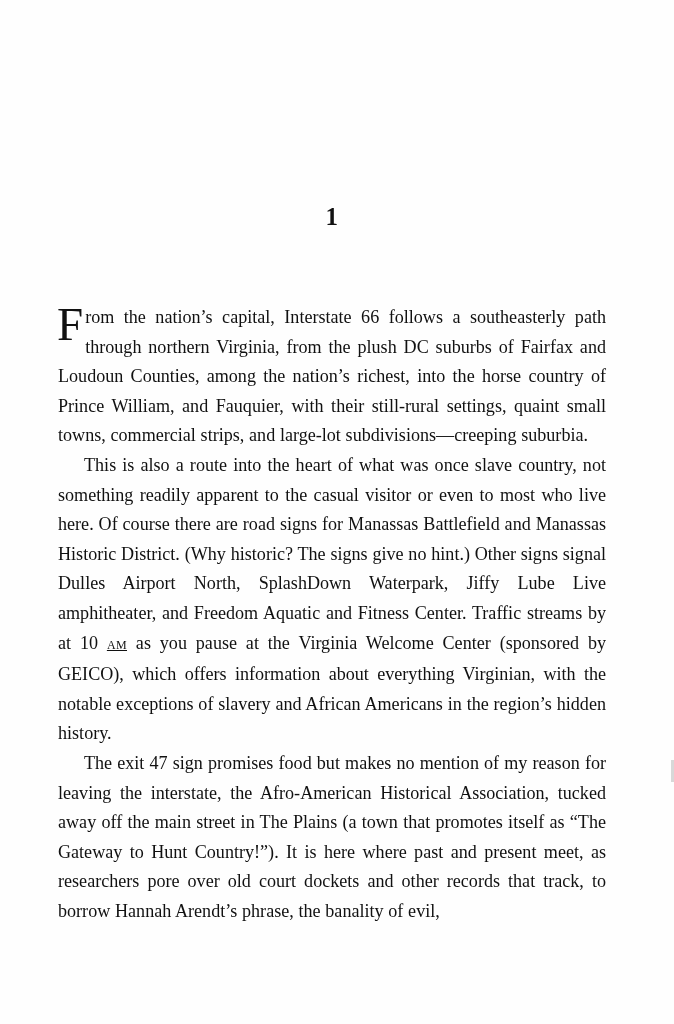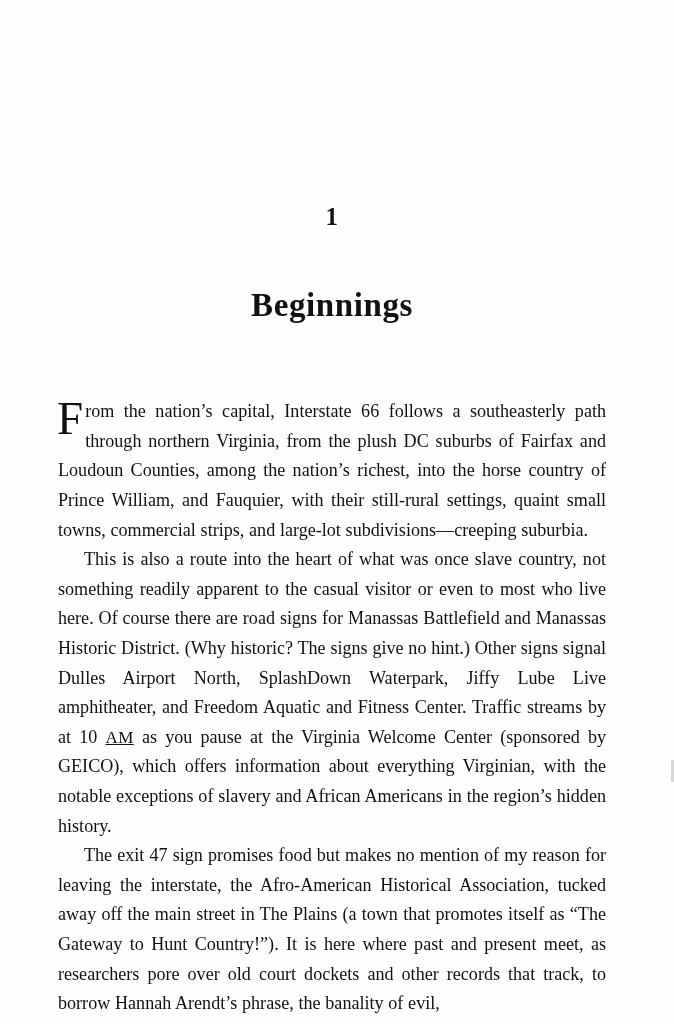--- a/index.html
+++ b/index.html
@@ -67,42 +67,41 @@
     float: left;
     font-size: 47px;
     line-height: 38px;
     font-weight: normal;
     padding-right: 2px;
     padding-top: 2px;
     margin-left: -1px;
     font-family: "Liberation Serif", "DejaVu Serif", serif;
   }
   .smallcaps {
-    font-size: 17px;
+    font-size: 12px;
     letter-spacing: 0.4px;
     text-decoration: underline;
   }
   .edge-mark {
     position: absolute;
     right: 0;
     top: 760px;
     width: 3px;
     height: 22px;
     background: #d8d8d8;
   }
 </style>
 </head>
 <body>
 
 <div class="page">
   <div class="content">
 
     <div class="chapter-number">1</div>
 
-    <div class="chapter-title">Beginnings</div>
 
     <div class="body-text">
 
       <p class="para dropcap-para"><span class="dropcap">F</span><span>rom the nation’s capital, Interstate 66 follows a southeasterly path through northern Virginia, from the plush DC suburbs of Fair­fax and Loudoun Counties, among the nation’s richest, into the horse country of Prince William, and Fauquier, with their still-rural settings, quaint small towns, commercial strips, and large-lot subdivisions—creep­ing suburbia.</span></p>
 
       <p class="para"><span>This is also a route into the heart of what was once slave country, not something readily apparent to the casual visitor or even to most who live here. Of course there are road signs for Manassas Battlefield and Manassas Historic District. (Why historic? The signs give no hint.) Other signs signal Dulles Airport North, SplashDown Waterpark, Jiffy Lube Live amphitheater, and Freedom Aquatic and Fitness Center. Traf­fic streams by at 10 </span><span class="smallcaps">AM</span><span> as you pause at the Virginia Welcome Center (sponsored by GEICO), which offers information about everything Vir­ginian, with the notable exceptions of slavery and African Americans in the region’s hidden history.</span></p>
 
       <p class="para">The exit 47 sign promises food but makes no mention of my rea­son for leaving the interstate, the Afro-American Historical Association, tucked away off the main street in The Plains (a town that promotes itself as “The Gateway to Hunt Country!”). It is here where past and present meet, as researchers pore over old court dockets and other records that track, to borrow Hannah Arendt’s phrase, the banality of evil,</p>
 
     </div>

